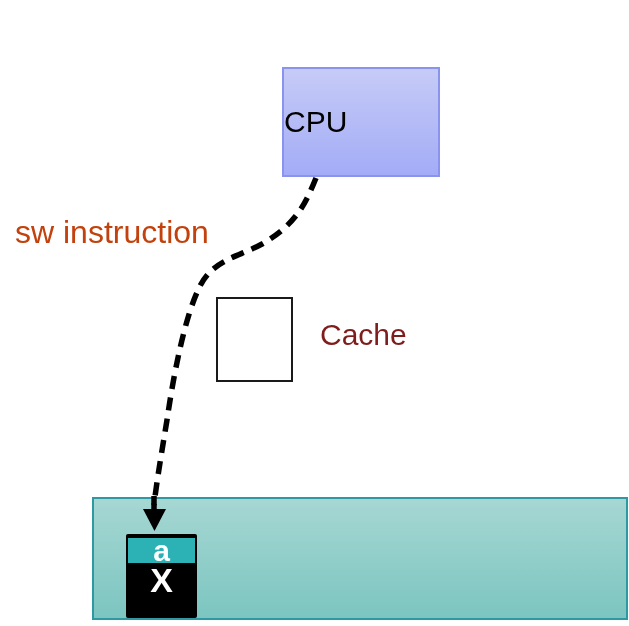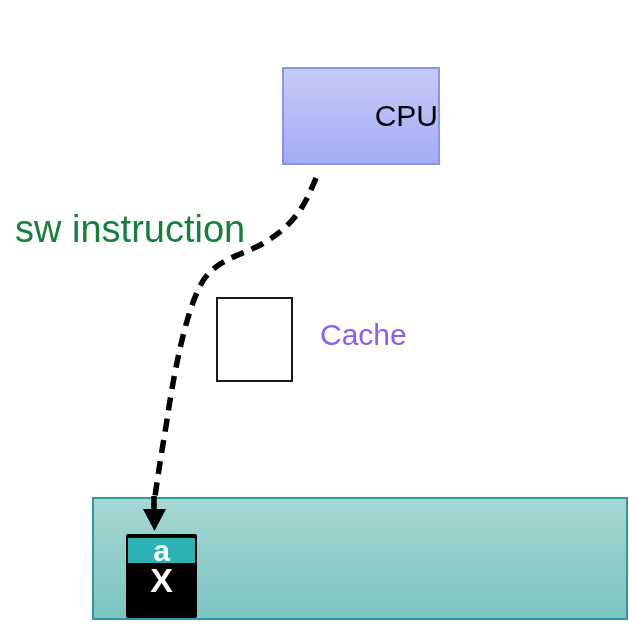--- a/index.html
+++ b/index.html
@@ -23,57 +23,57 @@
     font-weight: bold;
     color: #000000;
     white-space: nowrap;
     line-height: 1;
   }
   .cpu-box {
     position: absolute;
     left: 282px;
     top: 67px;
     width: 158px;
-    height: 98px;
+    height: 110px;
     background: linear-gradient(#c6cbf6, #a3acf7);
     border: 2px solid #8a93ee;
     box-sizing: border-box;
     display: flex;
     align-items: center;
-    justify-content: flex-end;
+    justify-content: flex-start;
   }
   .cpu-label {
     font-size: 30px;
     color: #000000;
   }
   .sw-label {
     position: absolute;
     left: 15px;
-    top: 210px;
-    font-size: 38px;
-    color: #15803d;
+    top: 216px;
+    font-size: 32px;
+    color: #c2410c;
     white-space: nowrap;
     line-height: 1;
   }
   .cache-box {
     position: absolute;
     left: 216px;
     top: 297px;
     width: 77px;
     height: 85px;
     background: #ffffff;
     border: 2.5px solid #1a1a1a;
     box-sizing: border-box;
   }
   .cache-label {
     position: absolute;
     left: 320px;
     top: 320px;
     font-size: 30px;
-    color: #8b5cf6;
+    color: #7f1d1d;
     white-space: nowrap;
     line-height: 1;
   }
   .memory-box {
     position: absolute;
     left: 92px;
     top: 497px;
     width: 536px;
     height: 123px;
     background: linear-gradient(#a6d7d3, #7cc5c0);

